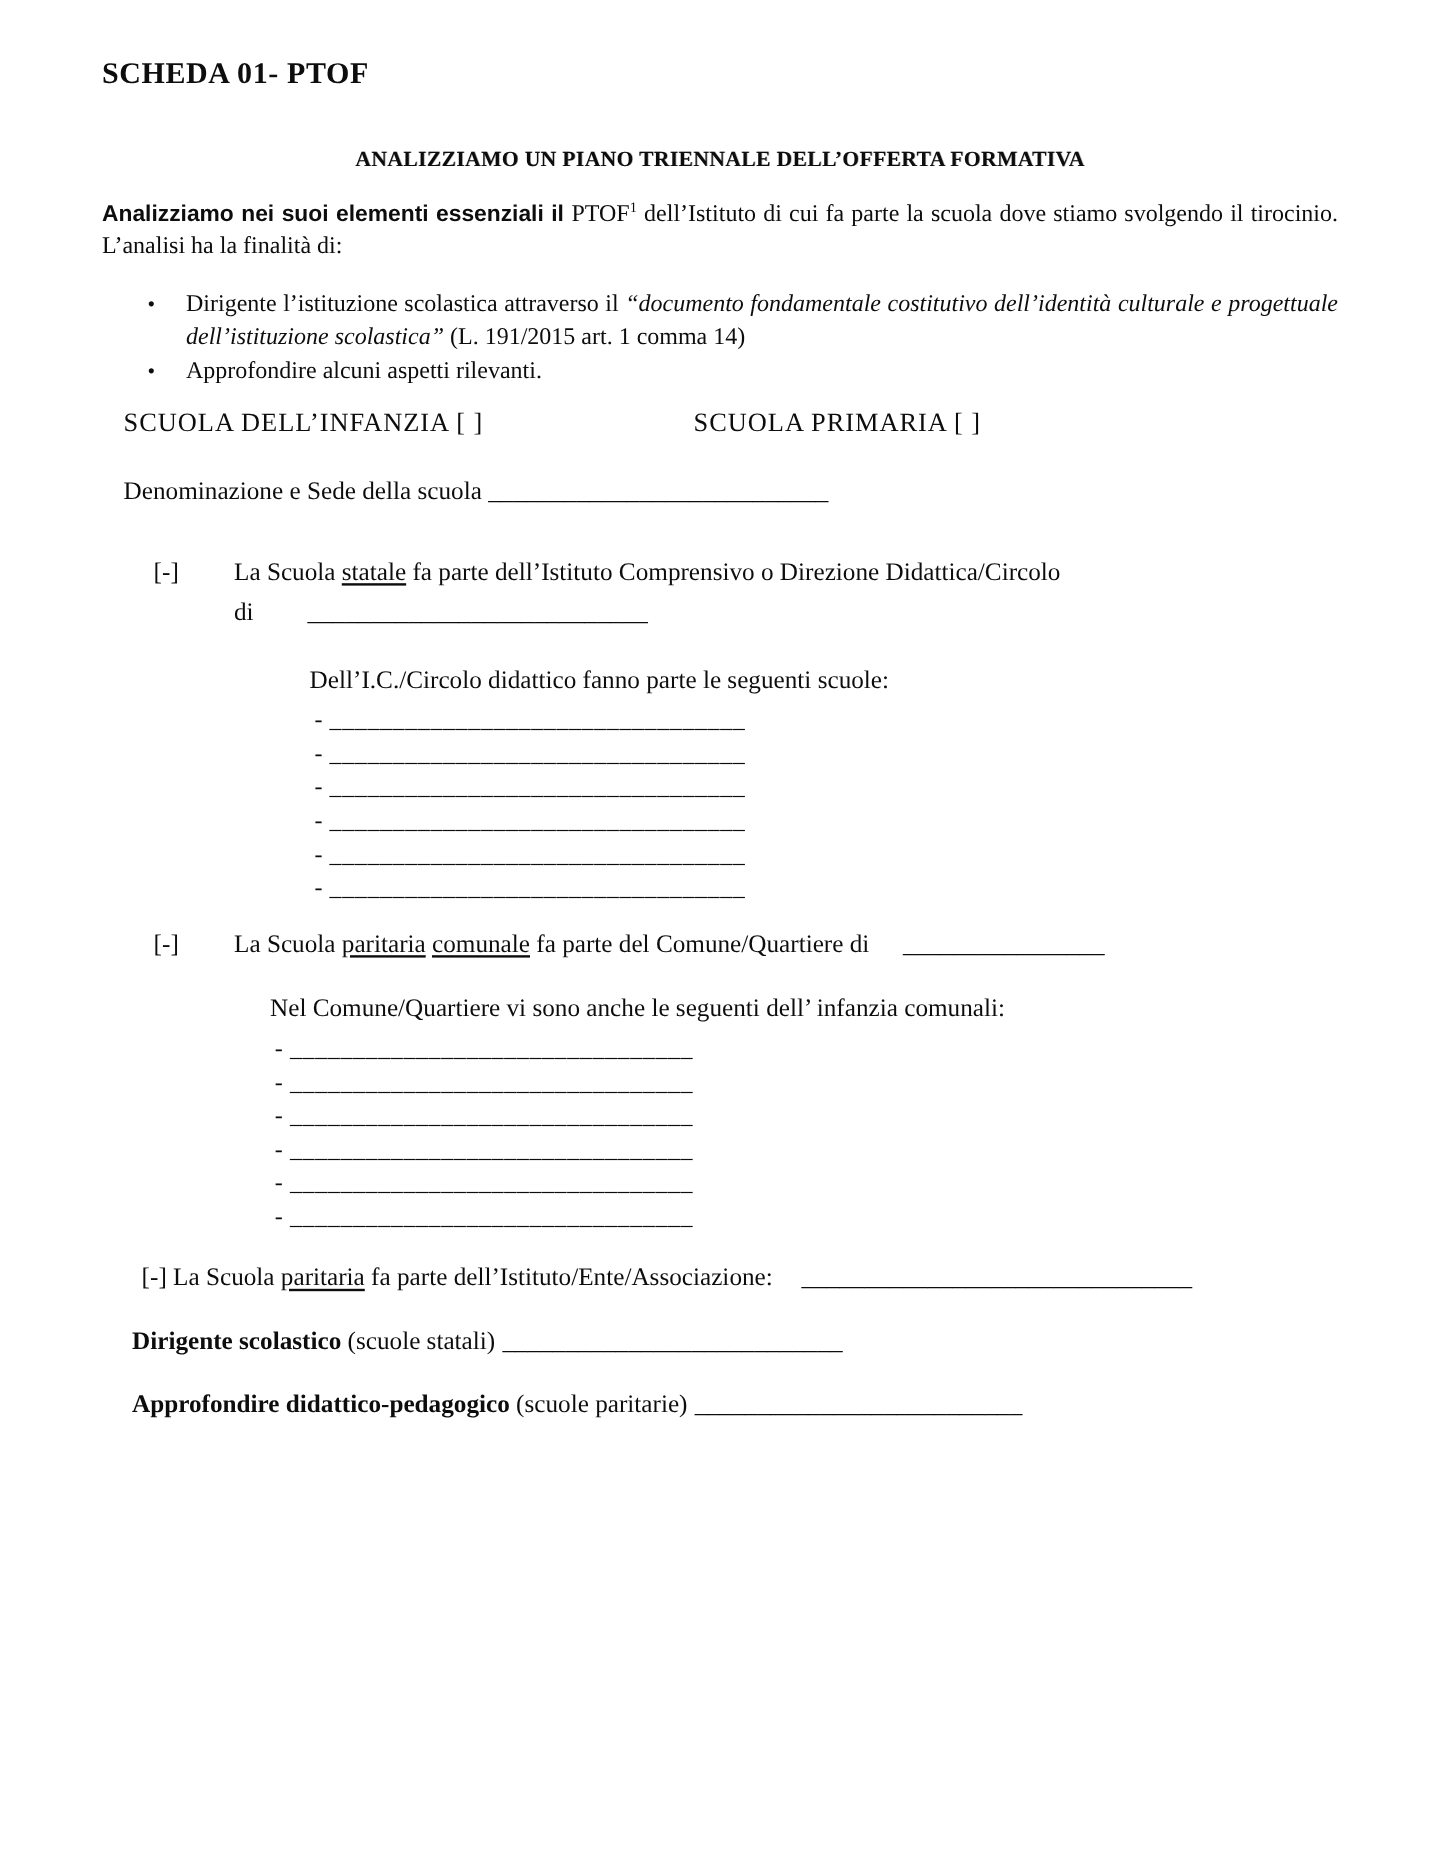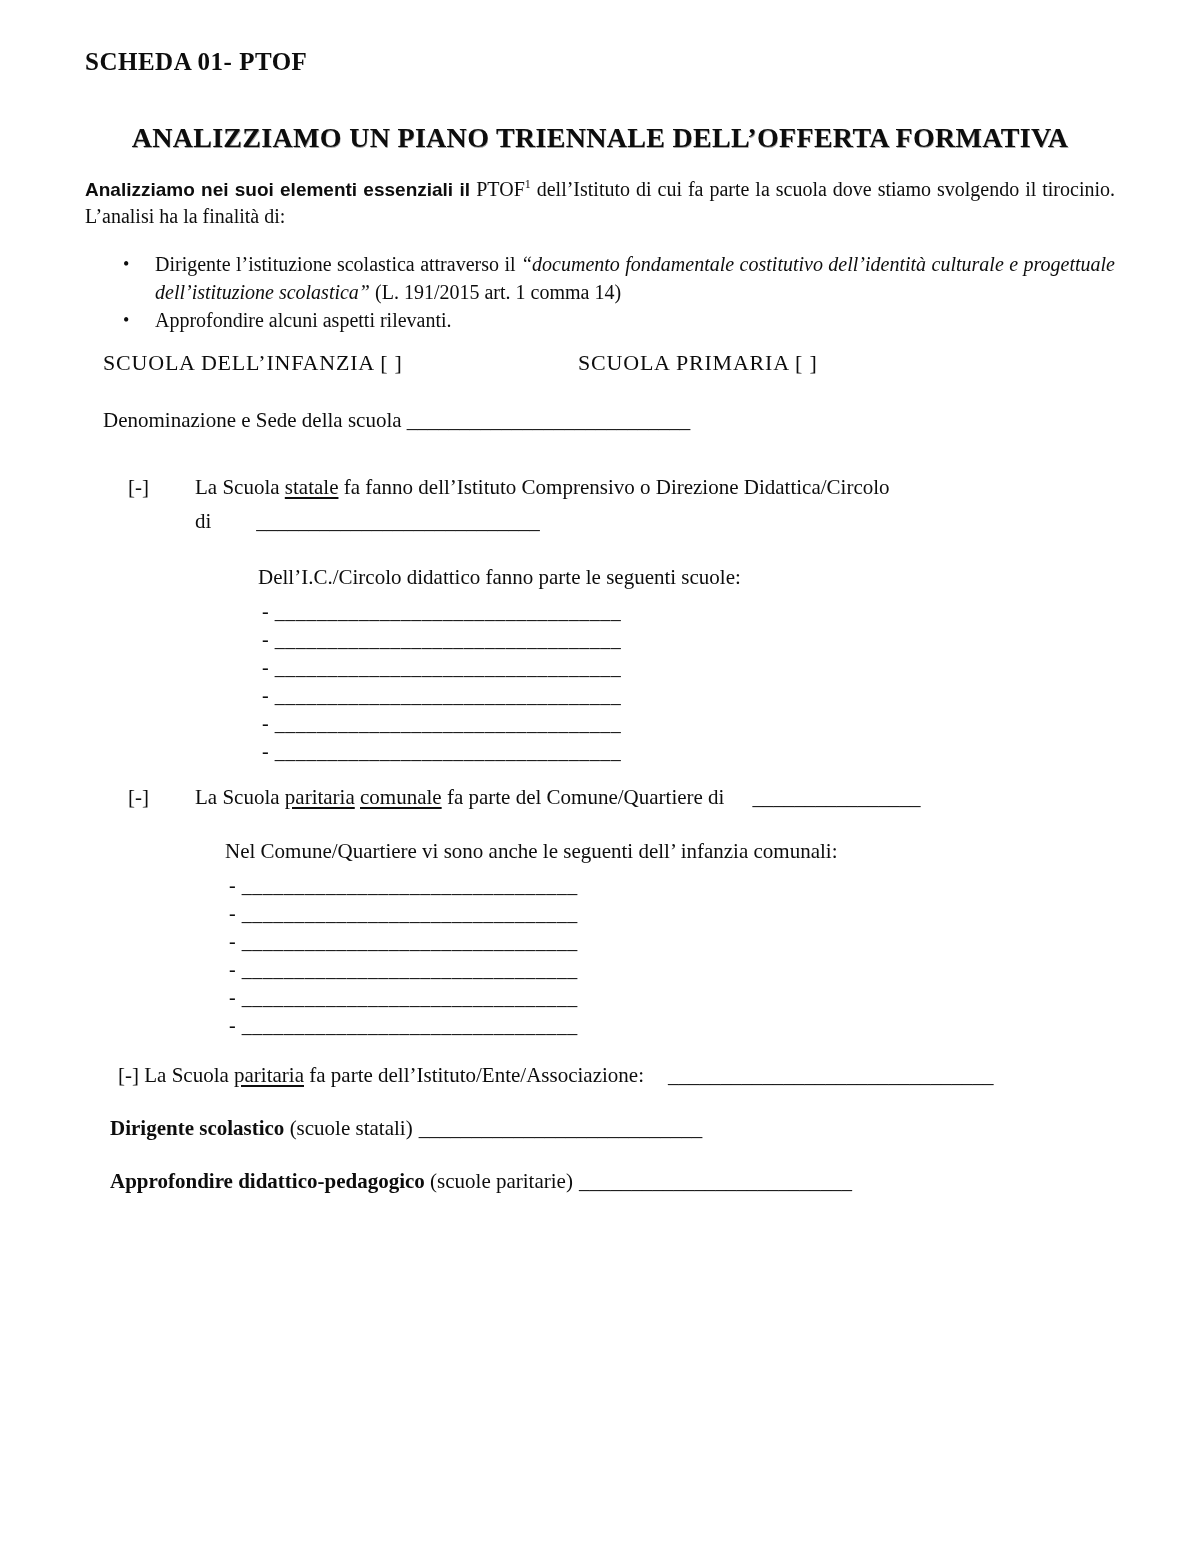--- a/index.html
+++ b/index.html
@@ -17,21 +17,21 @@
   .content { padding: 48px 85px 0 85px; }
 
   .doc-header {
     font-size: 25px;
     font-weight: bold;
     letter-spacing: 0.5px;
   }
   .doc-title {
     margin-top: 46px;
     text-align: center;
-    font-size: 28px;
+    font-size: 18px;
     font-weight: bold;
     letter-spacing: 0.3px;
     text-shadow: 0.6px 0.6px 0 rgba(0,0,0,0.35);
   }
   .intro {
     margin-top: 22px;
     font-size: 20px;
     line-height: 27px;
     text-align: justify;
   }
@@ -132,21 +132,21 @@
 
     <div class="school-type-row">
       <span class="slot1"><span>SCUOLA DELL’INFANZIA </span><span>[ ]</span></span><span><span>SCUOLA PRIMARIA </span><span>[ ]</span></span>
     </div>
 
     <div class="denominazione-row"><span>Denominazione e Sede della scuola </span><span>___________________________</span></div>
 
     <div class="dash-item item-statale">
       <span class="marker">[-]</span>
       <div class="body">
-        <div><span>La Scuola </span><span class="u">statale</span><span> fa fanno dell’Istituto Comprensivo o Direzione Didattica/Circolo</span></div>
+        <div><span>La Scuola </span><span class="u">statale</span><span> fa parte dell’Istituto Comprensivo o Direzione Didattica/Circolo</span></div>
         <div class="di-row"><span>di</span><span class="di-blank">___________________________</span></div>
         <div class="sub-block-ic">
           <div class="sub-header">Dell’I.C./Circolo didattico fanno parte le seguenti scuole:</div>
           <div class="blank-lines">
             <div class="blank-line">- _________________________________</div>
             <div class="blank-line">- _________________________________</div>
             <div class="blank-line">- _________________________________</div>
             <div class="blank-line">- _________________________________</div>
             <div class="blank-line">- _________________________________</div>
             <div class="blank-line">- _________________________________</div>

